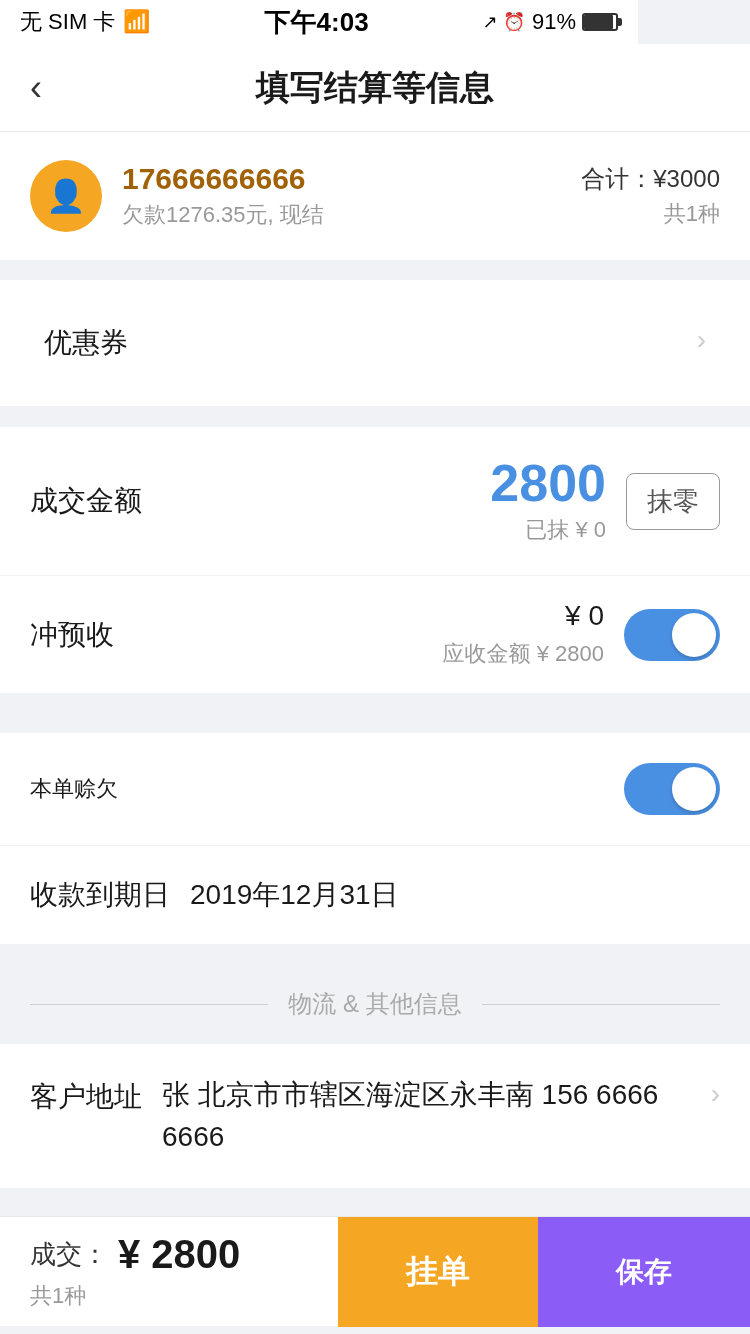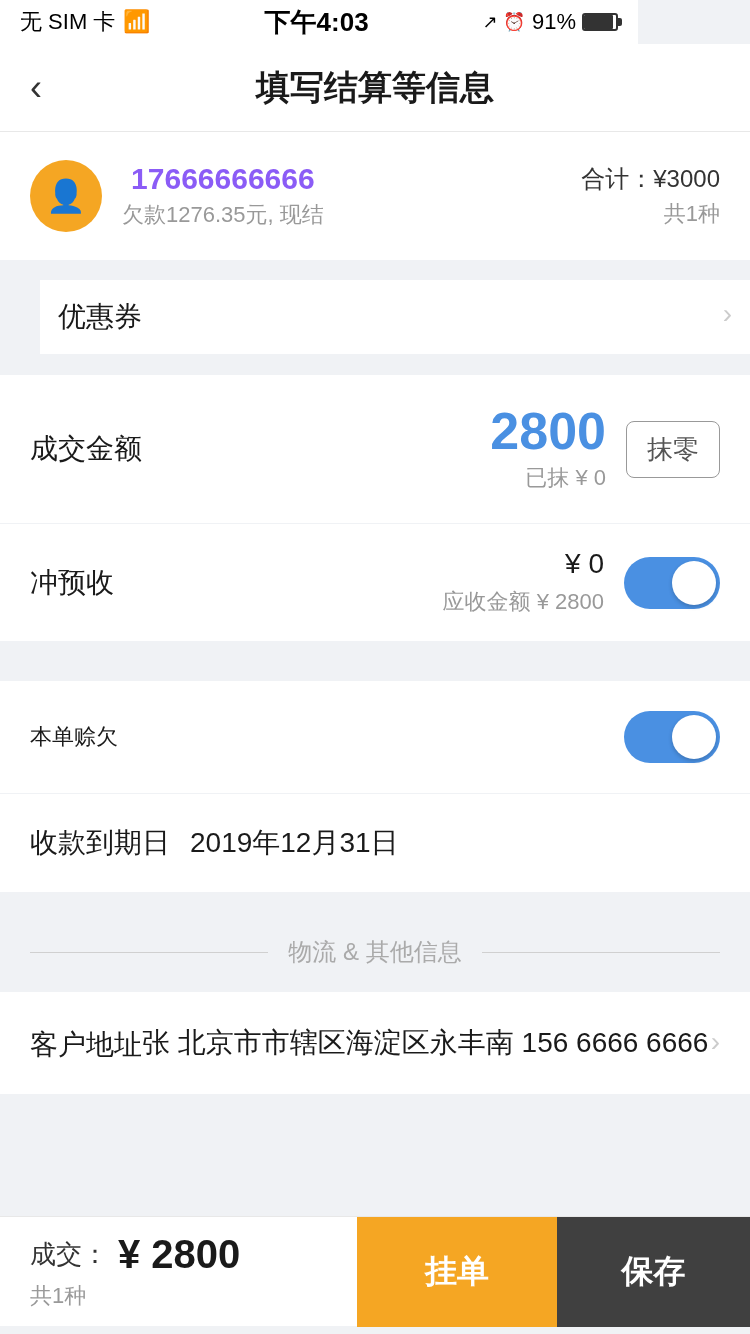--- a/index.html
+++ b/index.html
@@ -94,22 +94,21 @@
       width: 72px; height: 72px;
       background: #f5a623;
       border-radius: 50%;
       display: flex; align-items: center; justify-content: center;
       font-size: 32px; color: #fff;
     }
     .customer-info {}
     .customer-phone {
       font-size: 30px;
       font-weight: 600;
-      color: #8b5cf6;
-      text-align: center;
+      color: #a16207;
     }
     .customer-debt {
       font-size: 22px;
       color: #999;
       margin-top: 4px;
     }
     .customer-right { text-align: right; }
     .total-label {
       font-size: 24px;
       color: #333;
@@ -125,23 +124,22 @@
       height: 20px;
       background: #f0f2f5;
     }
 
     
     .row {
       background: #fff;
       display: flex;
       align-items: flex-start;
       justify-content: space-between;
-      padding: 18px;
+      padding: 44px;
       border-bottom: 1px solid #f0f2f5;
-      margin-left: 40px;
     }
     .row-label {
       font-size: 28px;
       color: #1a1a1a;
     }
     .row-right {
       display: flex;
       align-items: center;
       gap: 16px;
       text-align: right;
@@ -283,20 +281,21 @@
       color: #aaa;
     }
 
     
     .address-row {
       background: #fff;
       padding: 30px;
       display: flex;
       align-items: flex-start;
       justify-content: space-between;
+      gap: 20px;
     }
     .address-label {
       font-size: 28px;
       color: #1a1a1a;
       white-space: nowrap;
       margin-top: 4px;
     }
     .address-value {
       font-size: 28px;
       color: #1a1a1a;
@@ -336,25 +335,25 @@
       width: 200px;
       height: 110px;
       background: #f5a623;
       display: flex; align-items: center; justify-content: center;
       font-size: 32px;
       font-weight: 600;
       color: #fff;
       cursor: pointer;
     }
     .btn-save {
-      width: 193px;
+      width: 212px;
       height: 110px;
-      background: #404040;
+      background: #8b5cf6;
       display: flex; align-items: center; justify-content: center;
-      font-size: 32px;
+      font-size: 28px;
       font-weight: 600;
       color: #fff;
       cursor: pointer;
     }
   </style>
 </head>
 <body>
 
 <div class="status-bar">
   <div class="status-left">

